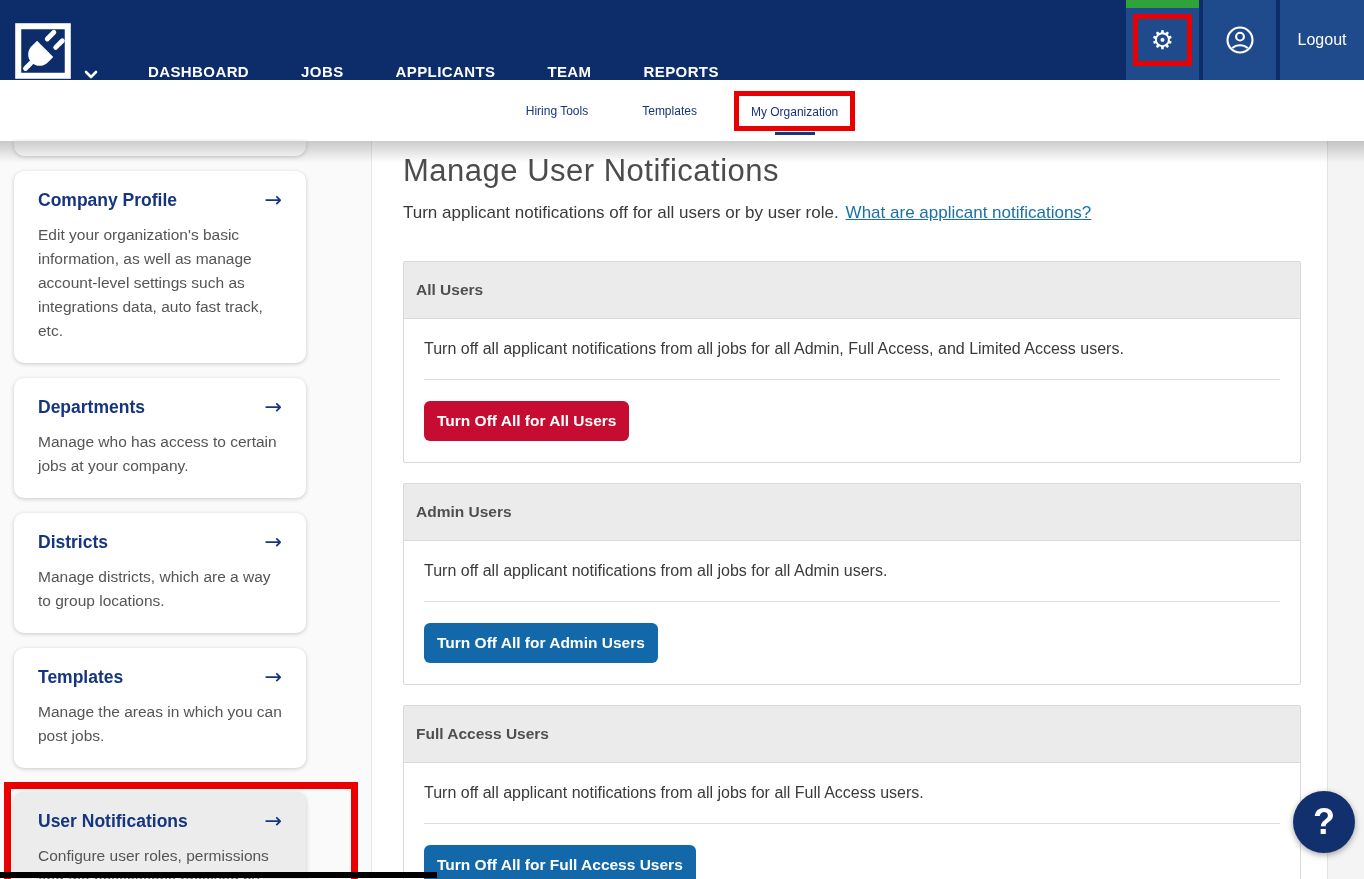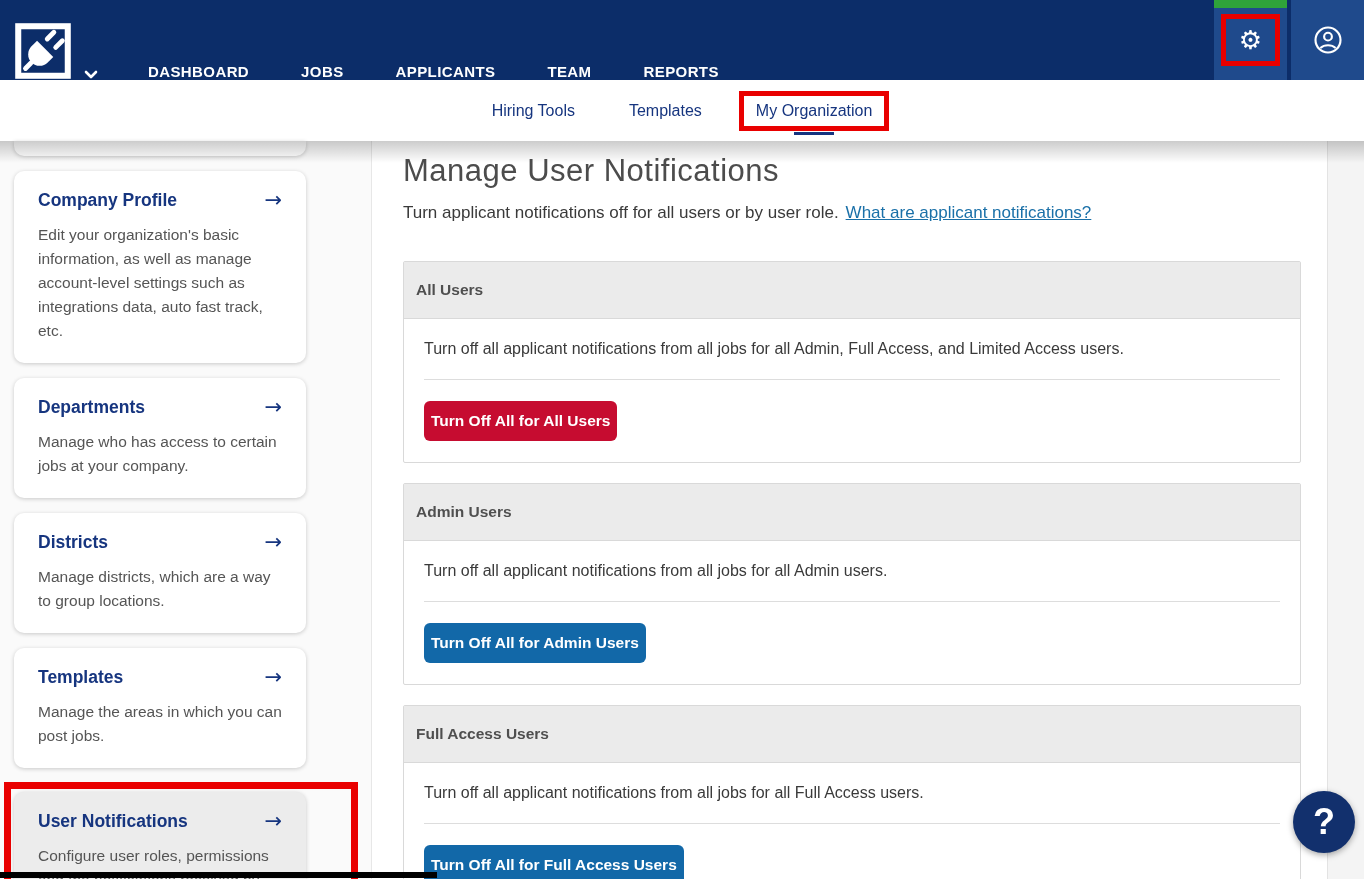--- a/index.html
+++ b/index.html
@@ -23,21 +23,21 @@
   .tn-btn{width:73px;height:100%;background:var(--navbar-light);display:flex;align-items:center;justify-content:center;position:relative;cursor:pointer;}
   .tn-btn.logout{width:84px;color:#fff;font-size:16px;}
   .active-strip{position:absolute;top:0;left:0;right:0;height:8px;background:var(--indicator-green);}
   .gear-glyph{font-family:"DejaVu Sans",sans-serif;color:#fff;font-size:26px;line-height:1;}
   .annotation-box{position:absolute;border:5px solid var(--annotation-red);pointer-events:none;}
   .annotation-gear{left:7px;top:14px;width:59px;height:52px;}
 
   
   .subnav{position:absolute;top:80px;left:0;width:100%;height:61px;background:#fff;
     display:flex;align-items:center;justify-content:center;gap:54px;}
-  .subnav a{color:var(--brand-blue);font-size:16px;text-decoration:none;cursor:pointer;}
+  .subnav a{color:var(--brand-blue);font-size:12px;text-decoration:none;cursor:pointer;}
   .subnav-active-wrap{position:relative;border:5px solid var(--annotation-red);padding:6px 12px;margin:-11px -17px;}
   .subnav-underline{position:absolute;left:50%;bottom:-9px;transform:translateX(-50%);width:40px;height:3px;background:var(--brand-blue);}
 
   
   .content{position:absolute;top:141px;left:0;right:0;bottom:0;background:#fff;}
   .top-shadow{position:absolute;top:0;left:0;right:0;height:22px;
     background:linear-gradient(to bottom,rgba(0,0,0,.20),rgba(0,0,0,0));z-index:6;pointer-events:none;}
 
   
   .sidebar{position:absolute;top:0;left:0;bottom:0;width:372px;background:#fafafa;border-right:1px solid #e7e7e7;padding-left:14px;}
@@ -59,21 +59,21 @@
   .page-subtitle{margin-top:14px;font-size:17px;color:#3a3a3a;}
   .page-subtitle .link{color:var(--link-blue);margin-left:7px;cursor:pointer;}
   .panels{margin-top:38px;width:898px;}
   .panel{border:1px solid #d9d9d9;border-radius:2px;background:#fff;margin-bottom:20px;}
   .panel-header{background:#ebebeb;border-bottom:1px solid #d9d9d9;padding:19px 12px;
     font-size:15.5px;font-weight:700;color:#4f4f4f;}
   .panel-body{padding:21px 20px;}
   .panel-desc{font-size:16px;color:#3a3a3a;margin-bottom:21px;}
   .panel-divider{border:none;border-top:1px solid #ddd;margin:0 0 21px;}
   .btn{display:inline-block;border:none;border-radius:6px;color:#fff;font-weight:700;font-size:15.5px;
-    padding:11px 7px;font-family:inherit;cursor:pointer;}
+    padding:11px 13px;font-family:inherit;cursor:pointer;}
   .btn.danger{background:var(--button-red);}
   .btn.primary{background:var(--button-blue);}
 
   
   .scroll-strip{position:absolute;top:0;right:0;bottom:0;width:37px;background:#f4f4f4;border-left:1px solid #e3e3e3;}
 
   
   .help-fab{position:absolute;right:9px;top:650px;width:62px;height:62px;border-radius:50%;
     background:var(--help-navy);color:#fff;border:none;font-size:36px;font-weight:700;
     font-family:"Liberation Sans",sans-serif;box-shadow:0 2px 6px rgba(0,0,0,.35);cursor:pointer;z-index:8;
@@ -115,20 +115,21 @@
         <span class="gear-glyph">⚙</span>
         <div class="annotation-box annotation-gear"></div>
       </div>
       <div class="tn-btn">
         <svg width="30" height="30" viewBox="0 0 24 24">
           <circle cx="12" cy="12" r="10" fill="none" stroke="#fff" stroke-width="1.7"></circle>
           <circle cx="12" cy="9.3" r="3.1" fill="none" stroke="#fff" stroke-width="1.7"></circle>
           <path d="M5.9 18.4 a8.2 6.6 0 0 1 12.2 0" fill="none" stroke="#fff" stroke-width="1.7"></path>
         </svg>
       </div>
+      <div class="tn-btn logout">Logout</div>
     </div>
   </header>
 
   <nav class="subnav">
     <a href="#">Hiring Tools</a>
     <a href="#">Templates</a>
     <span class="subnav-active-wrap">
       <a href="#">My Organization</a>
       <span class="subnav-underline"></span>
     </span>

